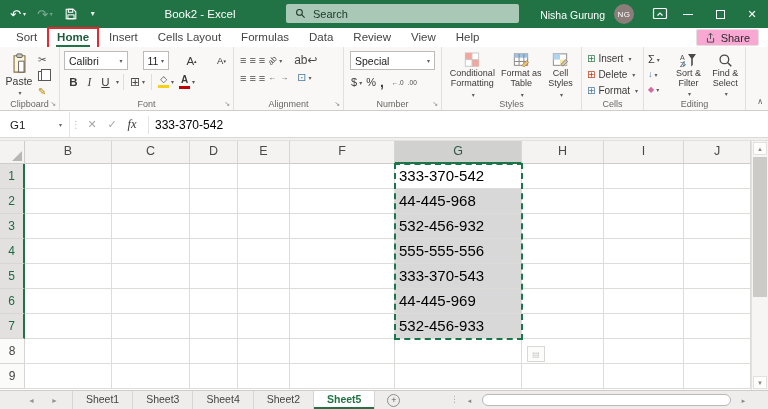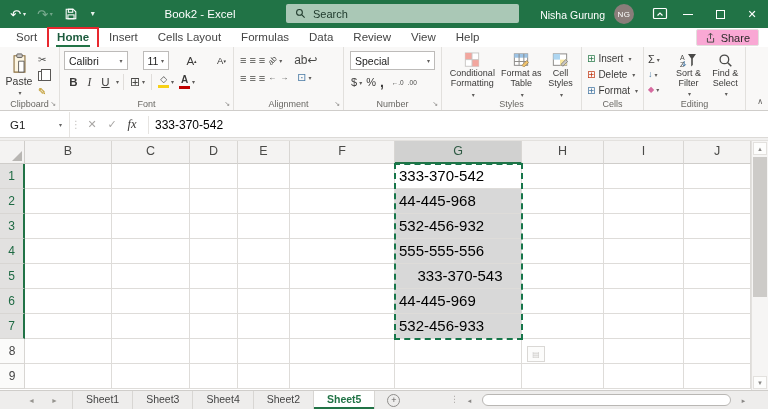--- a/index.html
+++ b/index.html
@@ -495,21 +495,21 @@
         <div class="g-c" style="width: 80px;"></div>
         <div class="g-c" style="width: 67px;"></div>
       </div>
       <div class="g-row">
         <div class="g-rh on">5</div>
         <div class="g-c" style="width: 87px;"></div>
         <div class="g-c" style="width: 78px;"></div>
         <div class="g-c" style="width: 48px;"></div>
         <div class="g-c" style="width: 52px;"></div>
         <div class="g-c" style="width: 105px;"></div>
-        <div class="g-c sel" style="width: 127px; text-align: center;">333-370-543</div>
+        <div class="g-c sel" style="width: 127px;">333-370-543</div>
         <div class="g-c" style="width: 82px;"></div>
         <div class="g-c" style="width: 80px;"></div>
         <div class="g-c" style="width: 67px;"></div>
       </div>
       <div class="g-row">
         <div class="g-rh on">6</div>
         <div class="g-c" style="width: 87px;"></div>
         <div class="g-c" style="width: 78px;"></div>
         <div class="g-c" style="width: 48px;"></div>
         <div class="g-c" style="width: 52px;"></div>

